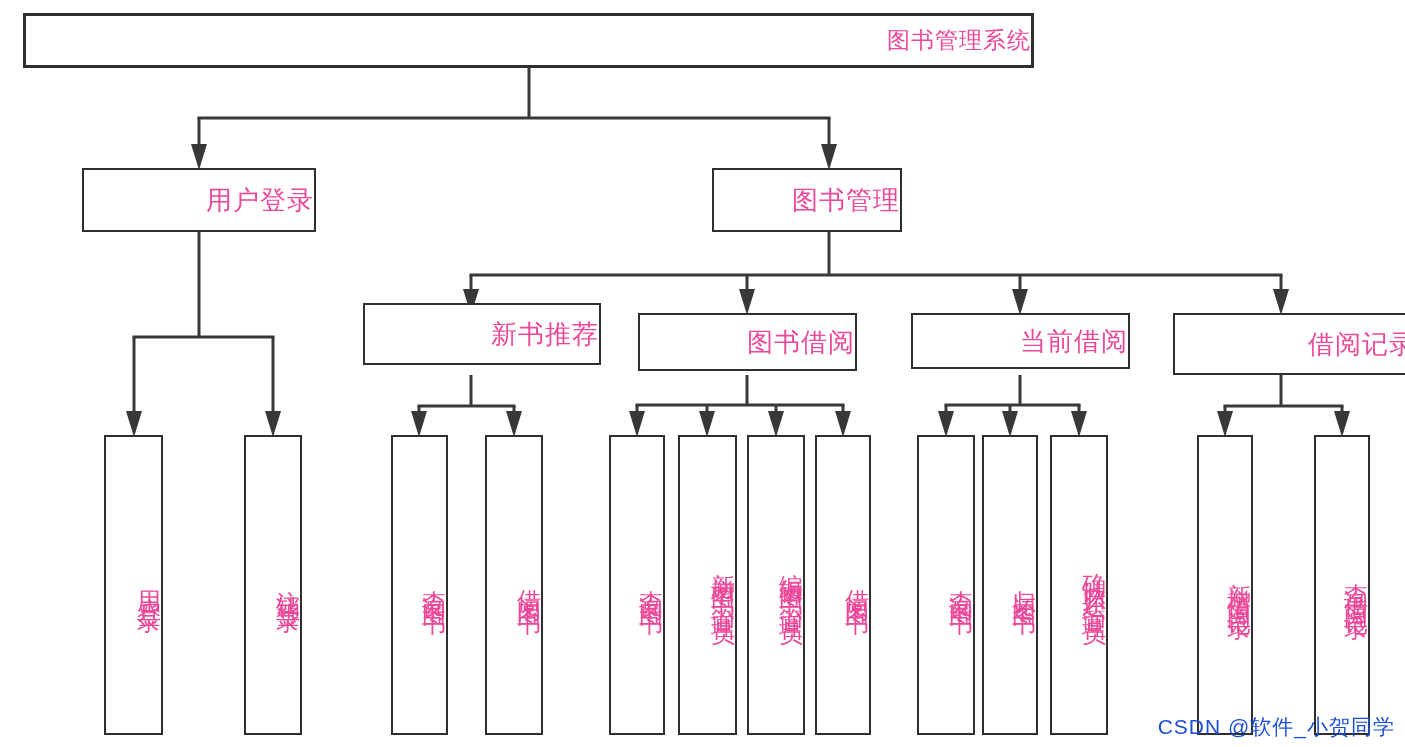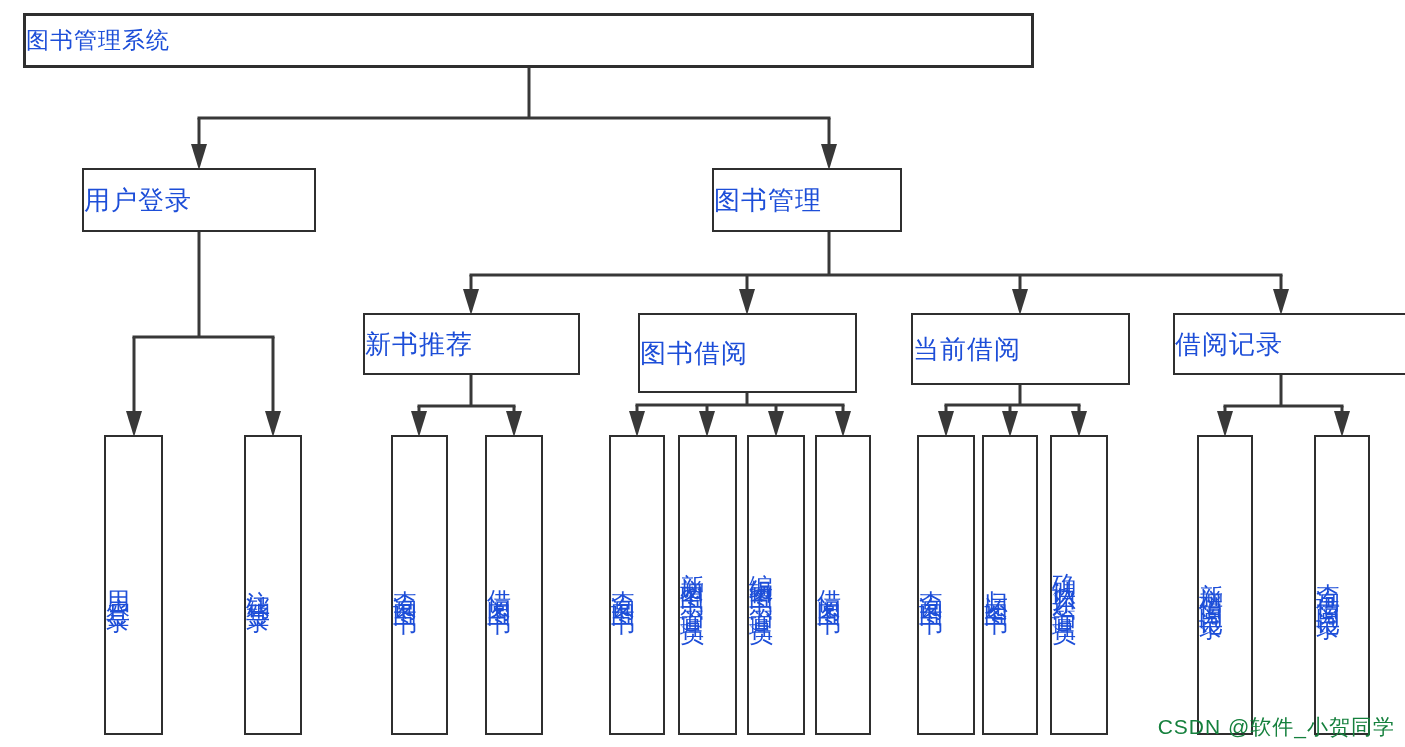--- a/index.html
+++ b/index.html
@@ -19,40 +19,40 @@
   }
   #connectors line { stroke: #383838; stroke-width: 3; }
   #connectors polygon { fill: #383838; }
   .node {
     position: absolute;
     box-sizing: border-box;
     border: 2.5px solid #2f2f2f;
     background: #ffffff;
     display: flex;
     align-items: center;
-    justify-content: flex-start;
-    color: #1d4ed8;
+    justify-content: flex-end;
+    color: #ec4899;
     z-index: 2;
     text-align: center;
   }
   .node.root { border-width: 3px; font-size: 23px; letter-spacing: 1px; }
   .node.lvl  { font-size: 26px; letter-spacing: 1px; }
   .node.leaf { font-size: 24px; }
   .leaf .vtext {
     writing-mode: vertical-rl;
     letter-spacing: 7px;
     line-height: 1;
     white-space: nowrap;
   }
   #watermark {
     position: absolute;
     right: 10px;
     bottom: 6px;
     font-size: 21px;
-    color: #15803d;
+    color: #1d4ed8;
     z-index: 5;
     letter-spacing: 1px;
   }
 </style>
 </head>
 <body>
 
 <div id="stage">
 
   <svg id="connectors" xmlns="http://www.w3.org/2000/svg">
@@ -128,27 +128,27 @@
     <span>图书管理系统</span>
   </div>
 
   <div class="node lvl" style="left:82px; top:168px; width:234px; height:64px">
     <span>用户登录</span>
   </div>
   <div class="node lvl" style="left:712px; top:168px; width:190px; height:64px">
     <span>图书管理</span>
   </div>
 
-  <div class="node lvl" style="left:363px; top:313px; width:217px; height:62px">
+  <div class="node lvl" style="left:363px; top:303px; width:238px; height:62px">
     <span>新书推荐</span>
   </div>
-  <div class="node lvl" style="left:638px; top:313px; width:219px; height:80px">
+  <div class="node lvl" style="left:638px; top:313px; width:219px; height:58px">
     <span>图书借阅</span>
   </div>
-  <div class="node lvl" style="left:911px; top:313px; width:219px; height:72px">
+  <div class="node lvl" style="left:911px; top:313px; width:219px; height:56px">
     <span>当前借阅</span>
   </div>
   <div class="node lvl" style="left:1173px; top:313px; width:245px; height:62px">
     <span>借阅记录</span>
   </div>
 
   <div class="node leaf" style="left:104px; top:435px; width:59px; height:300px">
     <span class="vtext">用户登录</span>
   </div>
   <div class="node leaf" style="left:244px; top:435px; width:58px; height:300px">

